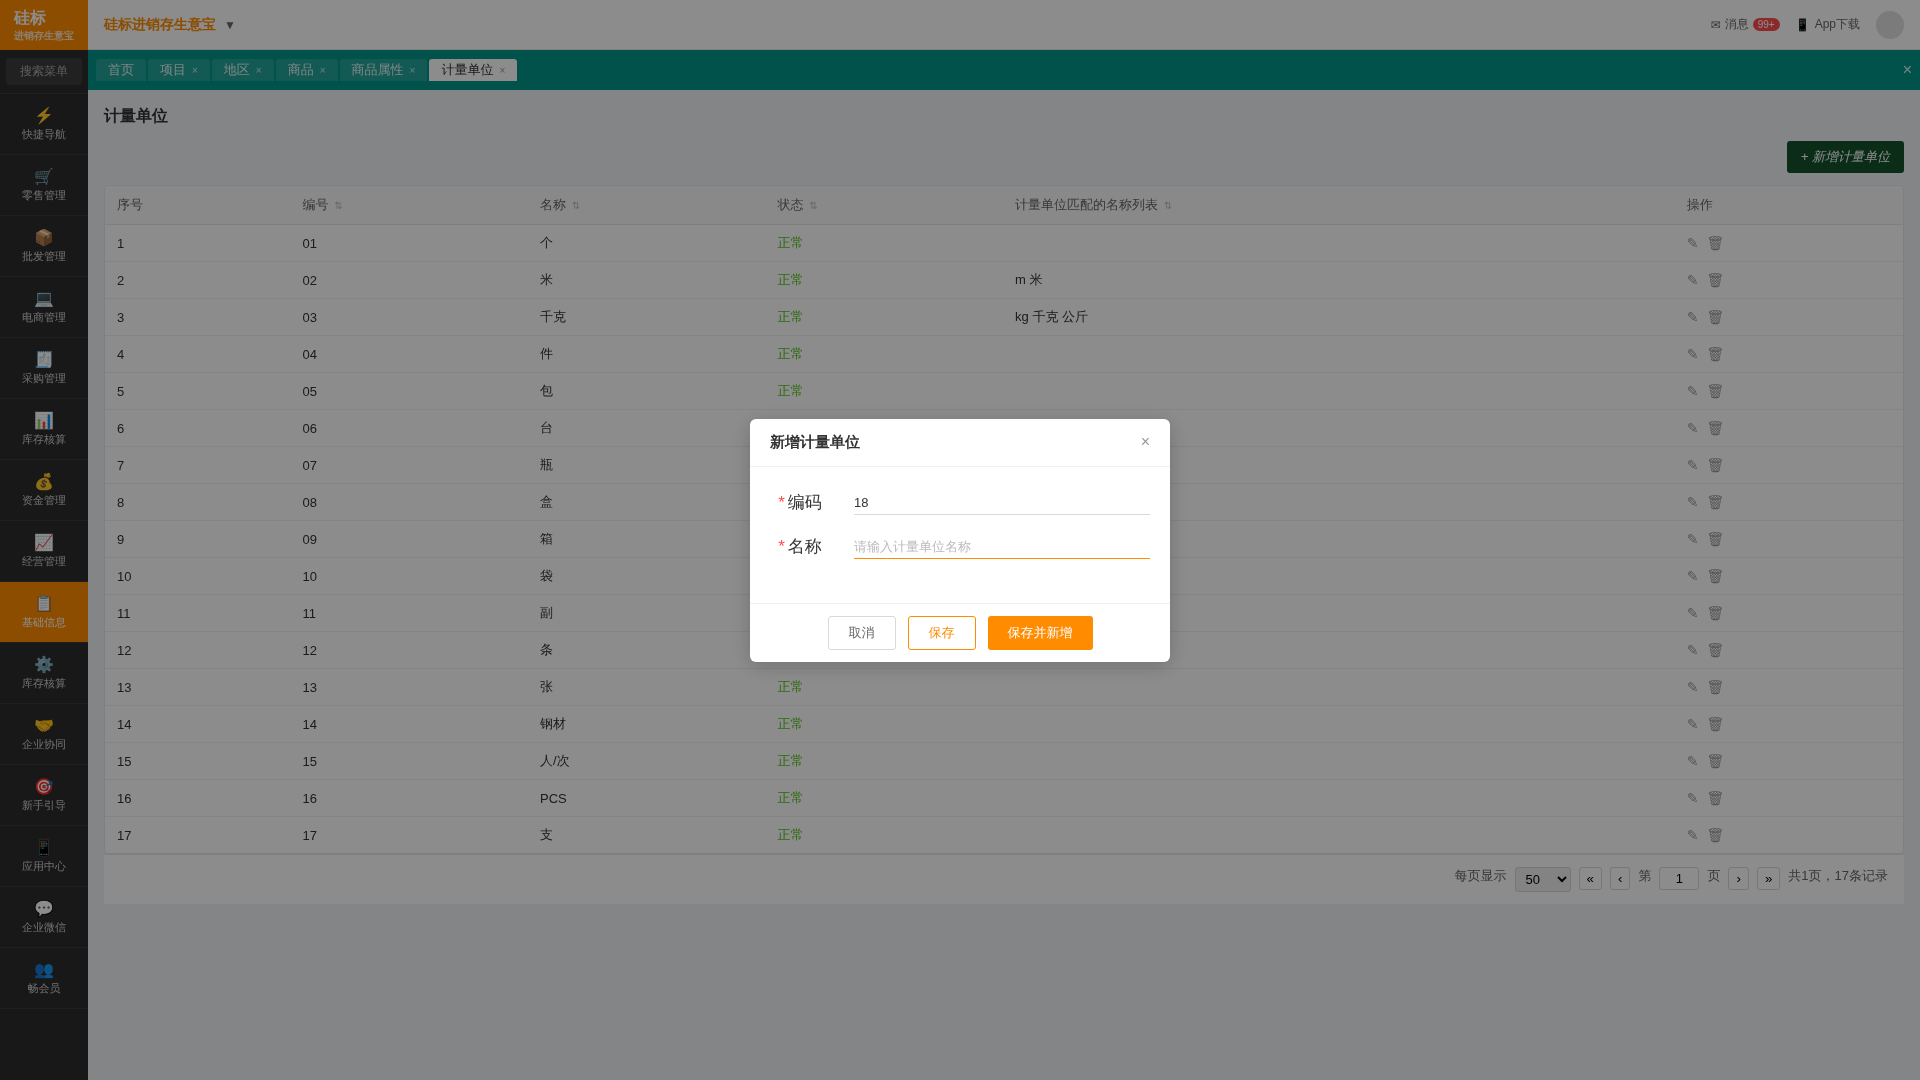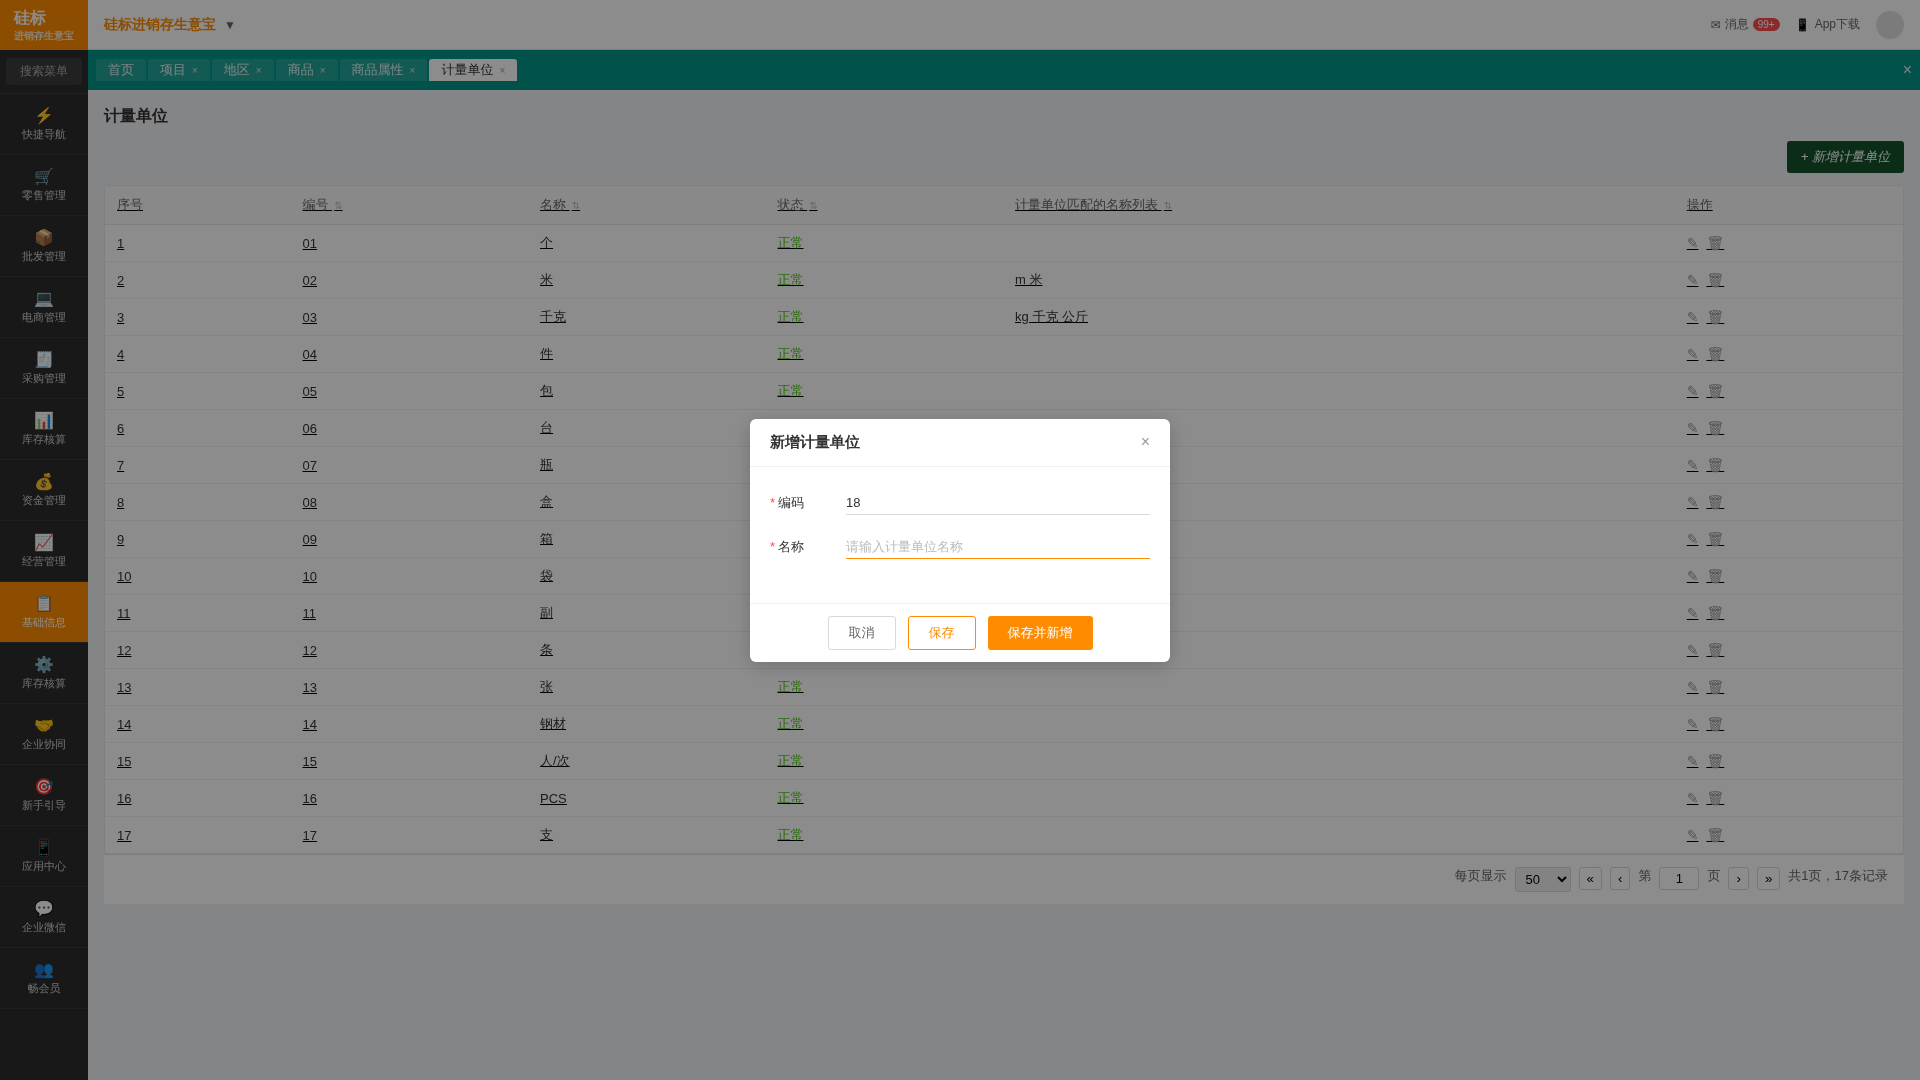--- a/index.html
+++ b/index.html
@@ -38,21 +38,21 @@
     .tabs-close-all { margin-left: auto; color: rgba(255,255,255,0.85); cursor: pointer; font-size: 16px; }
 
     
     .content { flex: 1; padding: 16px; overflow-y: auto; background: #f0f2f5; position: relative; }
     .page-title { font-size: 16px; color: #333; font-weight: bold; margin-bottom: 14px; }
     .toolbar { display: flex; justify-content: flex-end; margin-bottom: 12px; }
     .btn-add { background: #14532d; color: white; border: none; padding: 7px 14px; border-radius: 3px; cursor: pointer; font-size: 13px; font-style: italic; }
 
     
     .table-wrap { background: white; border-radius: 4px; overflow: hidden; border: 1px solid #e8e8e8; }
-    table { width: 100%; border-collapse: collapse; text-decoration: underline; }
+    table { width: 100%; border-collapse: collapse; }
     thead tr { background: #fafafa; }
     th { padding: 10px 12px; text-align: left; font-weight: 500; color: #666; border-bottom: 1px solid #e8e8e8; font-size: 13px; white-space: nowrap; }
     td { padding: 9px 12px; border-bottom: 1px solid #f0f0f0; color: #333; font-size: 13px; }
     tr:last-child td { border-bottom: none; }
     .status-normal { color: #52c41a; }
     .action-icons { display: flex; gap: 8px; }
     .action-icon { color: #999; cursor: pointer; font-size: 14px; }
 
     
     .pagination { display: flex; align-items: flex-start; justify-content: flex-end; padding: 12px 16px; background: white; border-top: 1px solid #e8e8e8; font-size: 13px; color: #666; gap: 8px; }
@@ -63,21 +63,21 @@
     
     .overlay { position: fixed; top: 0; left: 0; right: 0; bottom: 0; background: rgba(0,0,0,0.45); z-index: 100; display: flex; align-items: center; justify-content: center; }
 
     
     .modal { background: white; border-radius: 6px; width: 420px; box-shadow: 0 4px 20px rgba(0,0,0,0.2); z-index: 101; }
     .modal-header { padding: 14px 20px; border-bottom: 1px solid #f0f0f0; display: flex; align-items: center; justify-content: space-between; }
     .modal-title { font-size: 15px; font-weight: bold; color: #333; }
     .modal-close { color: #999; cursor: pointer; font-size: 16px; background: none; border: none; }
     .modal-body { padding: 24px 20px; }
     .form-item { display: flex; align-items: center; margin-bottom: 20px; }
-    .form-label { width: 60px; text-align: left; margin-right: 16px; color: #333; font-size: 13px; }
+    .form-label { width: 60px; text-align: center; margin-right: 24px; color: #333; font-size: 17px; }
     .form-label.required::before { content: '*'; color: #ff4d4f; margin-right: 3px; }
     .form-input { flex: 1; border: none; border-bottom: 1px solid #d9d9d9; padding: 4px 0; font-size: 13px; outline: none; color: #333; }
     .form-input.active-input { border-bottom-color: #ff8c00; }
     .form-input::placeholder { color: #bbb; }
     .modal-footer { padding: 12px 20px; border-top: 1px solid #f0f0f0; display: flex; justify-content: center; gap: 12px; }
     .btn-cancel { padding: 7px 20px; border: 1px solid #d9d9d9; background: white; border-radius: 3px; cursor: pointer; font-size: 13px; color: #666; }
     .btn-save { padding: 7px 20px; border: 1px solid #ff8c00; background: white; border-radius: 3px; cursor: pointer; font-size: 13px; color: #ff8c00; }
     .btn-save-new { padding: 7px 20px; background: #ff8c00; border: none; border-radius: 3px; cursor: pointer; font-size: 13px; color: white; }
     .sort-arrow { font-size: 10px; color: #bbb; margin-left: 2px; }
   </style>

